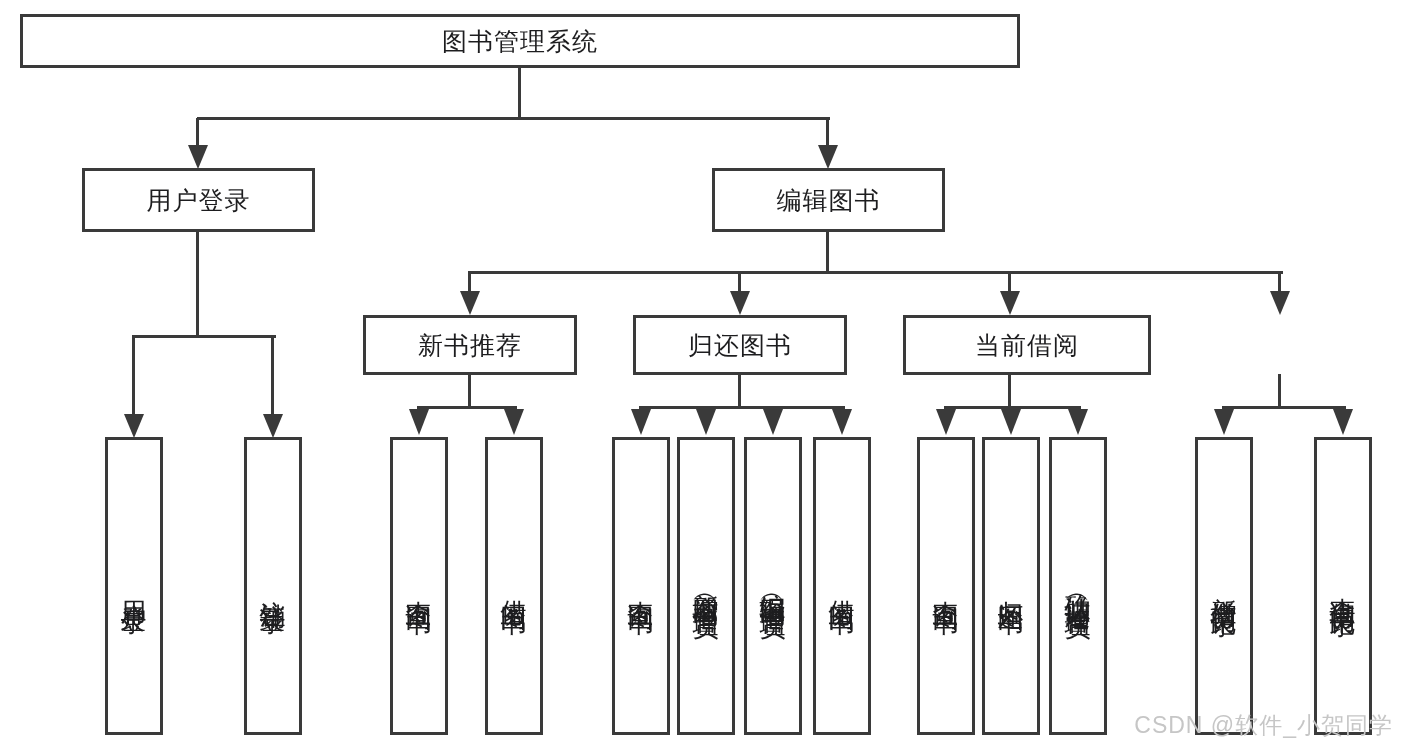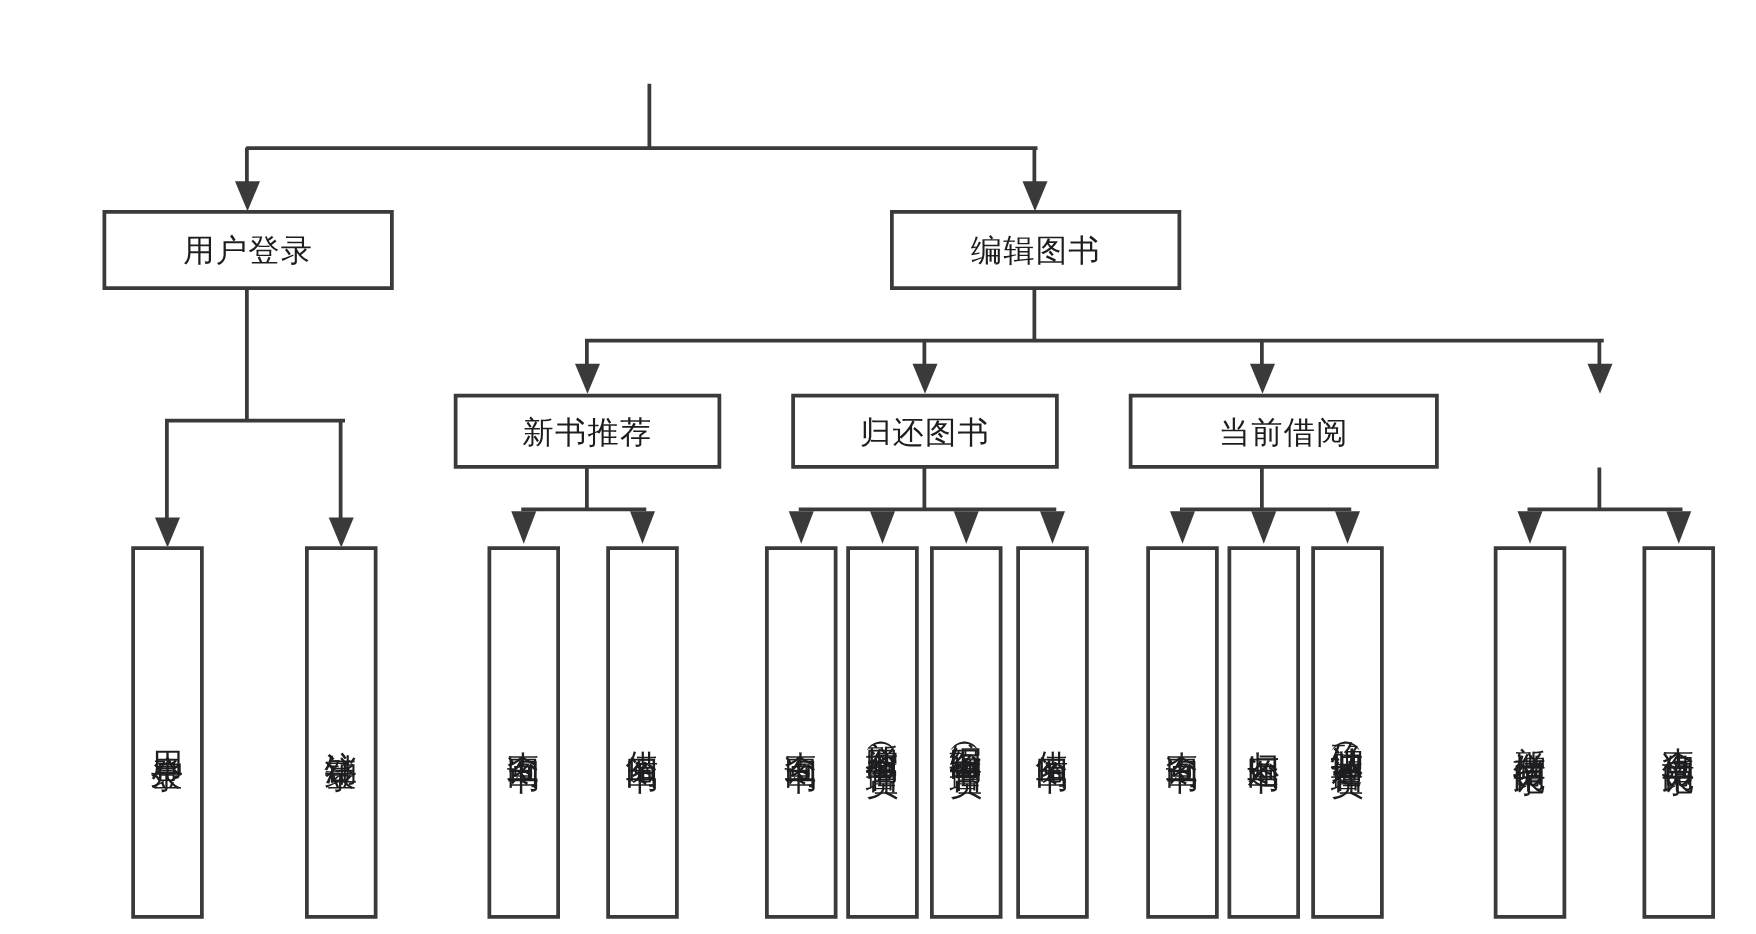--- a/index.html
+++ b/index.html
@@ -51,20 +51,21 @@
     letter-spacing:1px;
     z-index:10;
     white-space:nowrap;
   }
 </style>
 </head>
 <body>
 
 <div id="canvas">
 
+  <div class="box h-label" style="left:20px;top:14px;width:1000px;height:54px;">图书管理系统</div>
 
   <div class="vline" style="left:518px;top:67px;height:52px;"></div>
   <div class="hline" style="left:197px;top:117px;width:633px;"></div>
 
   <div class="vline" style="left:196px;top:118px;height:30px;"></div>
   <div class="arrow" style="left:188px;top:145px;"></div>
 
   <div class="vline" style="left:826px;top:118px;height:30px;"></div>
   <div class="arrow" style="left:818px;top:145px;"></div>
 
@@ -127,13 +128,14 @@
   <div class="box leaf" style="left:744px;top:437px;width:58px;height:298px;">编辑图书（管理员）</div>
   <div class="box leaf" style="left:813px;top:437px;width:58px;height:298px;">借阅图书</div>
 
   <div class="box leaf" style="left:917px;top:437px;width:58px;height:298px;">查询图书</div>
   <div class="box leaf" style="left:982px;top:437px;width:58px;height:298px;">归还图书</div>
   <div class="box leaf" style="left:1049px;top:437px;width:58px;height:298px;">确认归还（管理员）</div>
 
   <div class="box leaf" style="left:1195px;top:437px;width:58px;height:298px;">新增借阅记录</div>
   <div class="box leaf" style="left:1314px;top:437px;width:58px;height:298px;">查询借阅记录</div>
 
+  <div id="watermark">CSDN @软件_小贺同学</div>
 </div>
 
 </body></html>

